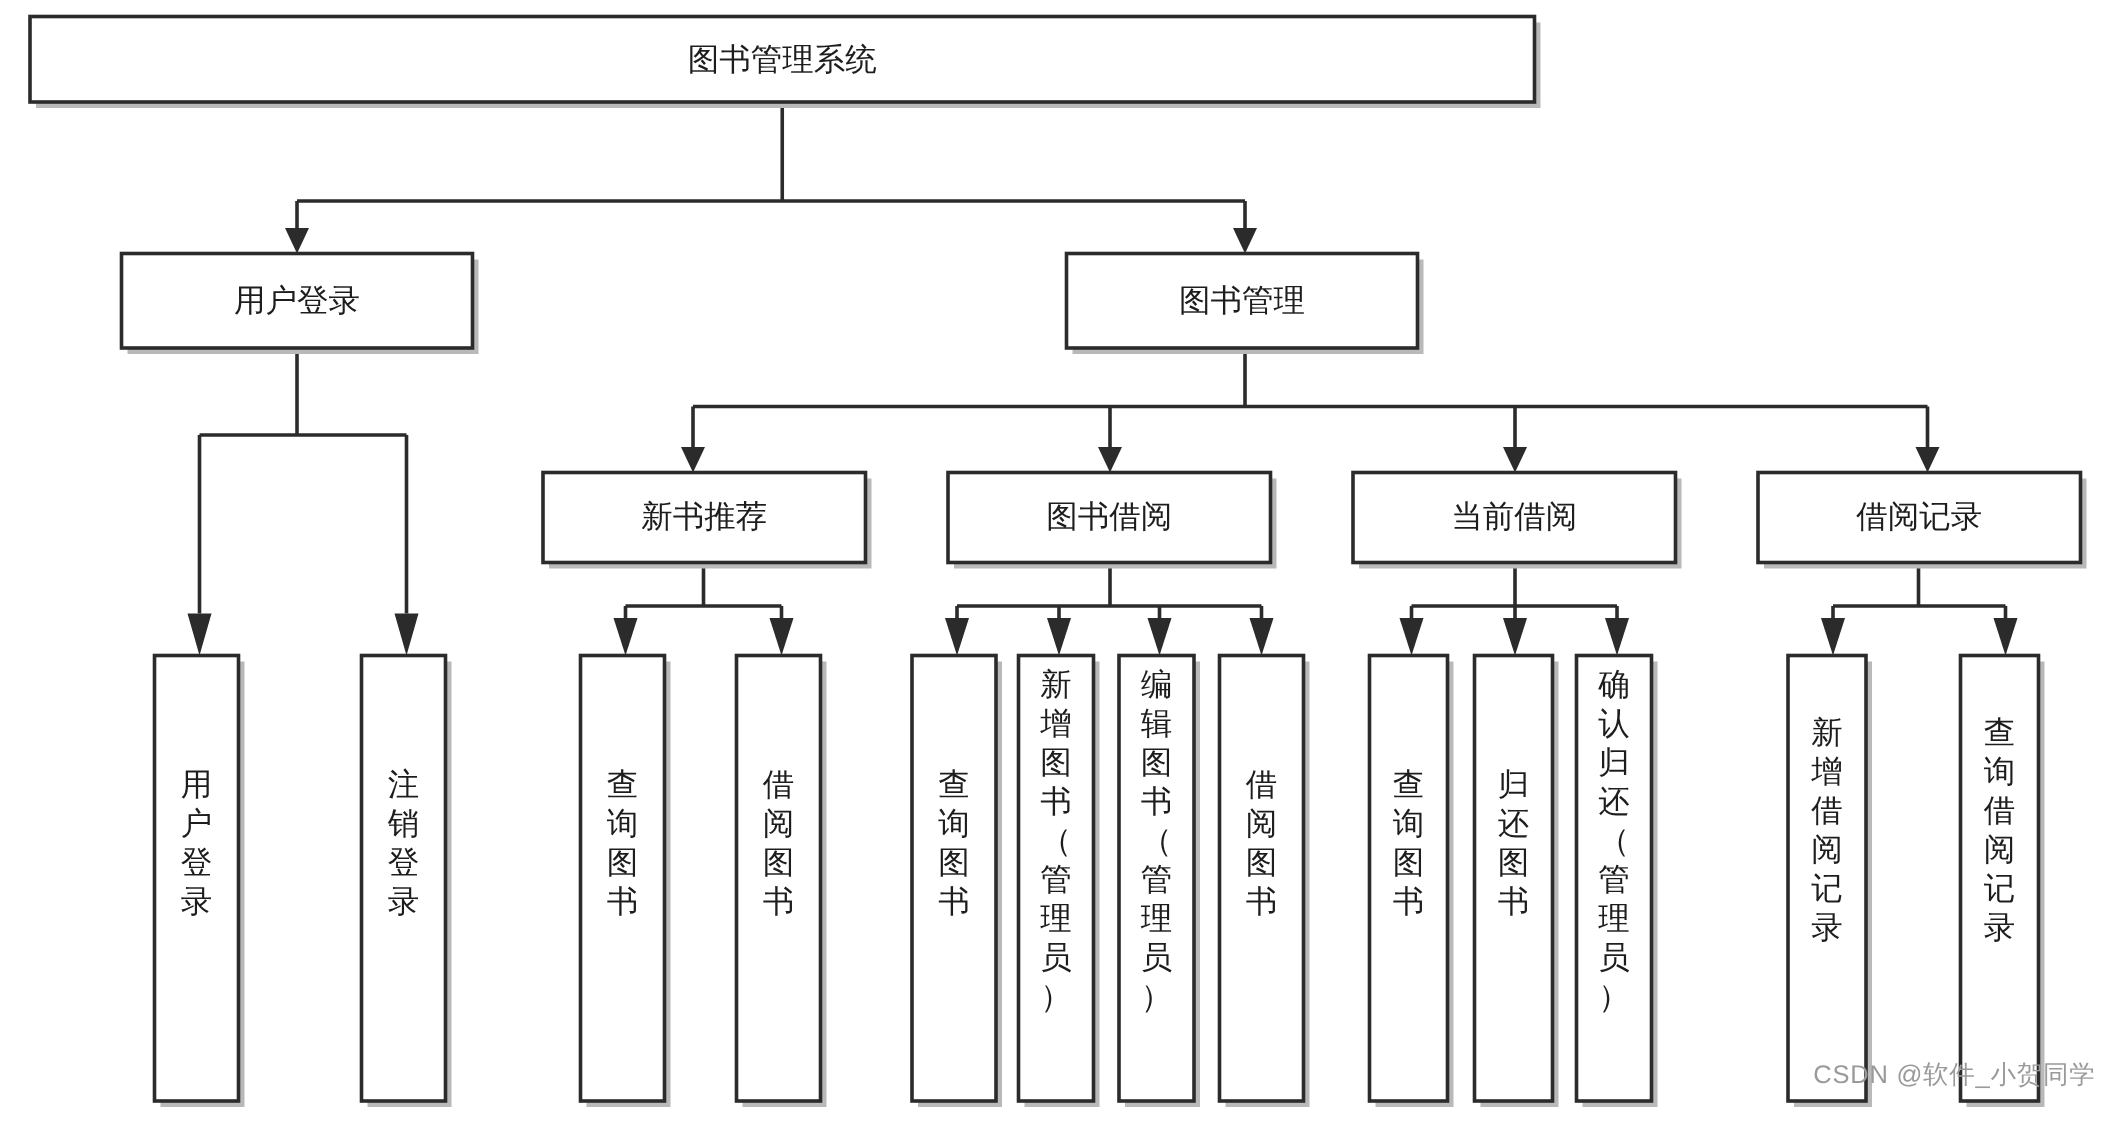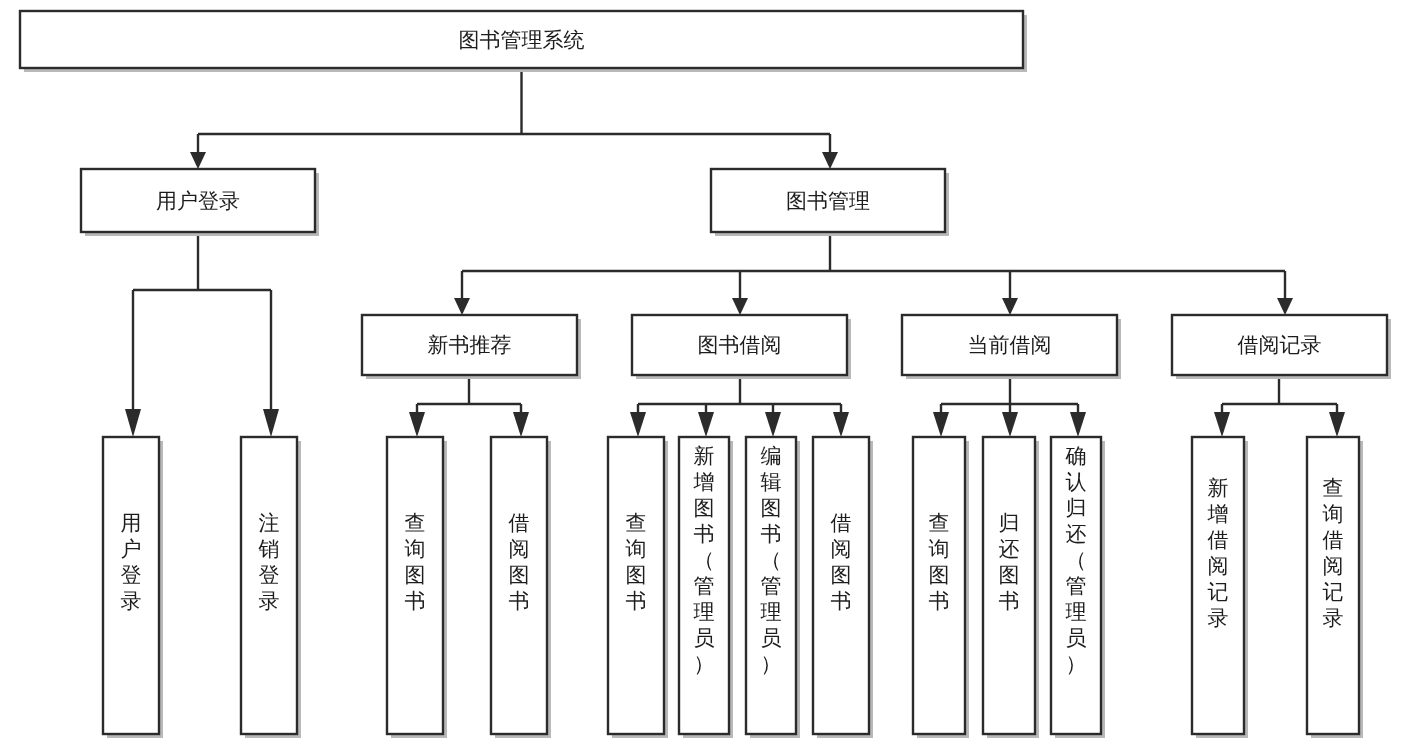--- a/index.html
+++ b/index.html
@@ -255,13 +255,14 @@
     </g>
 
     <g>
       <rect class="node-shadow" x="1311" y="441" width="52" height="297"></rect>
       <rect class="node-box" x="1307" y="437" width="52" height="297"></rect>
       <text class="node-label-v" x="1333" y="495"><tspan x="1333" dy="0">查</tspan><tspan x="1333" dy="26">询</tspan><tspan x="1333" dy="26">借</tspan><tspan x="1333" dy="26">阅</tspan><tspan x="1333" dy="26">记</tspan><tspan x="1333" dy="26">录</tspan></text>
     </g>
 
   </svg>
 
+  <div class="watermark">CSDN @软件_小贺同学</div>
 </div>
 
 </body></html>

